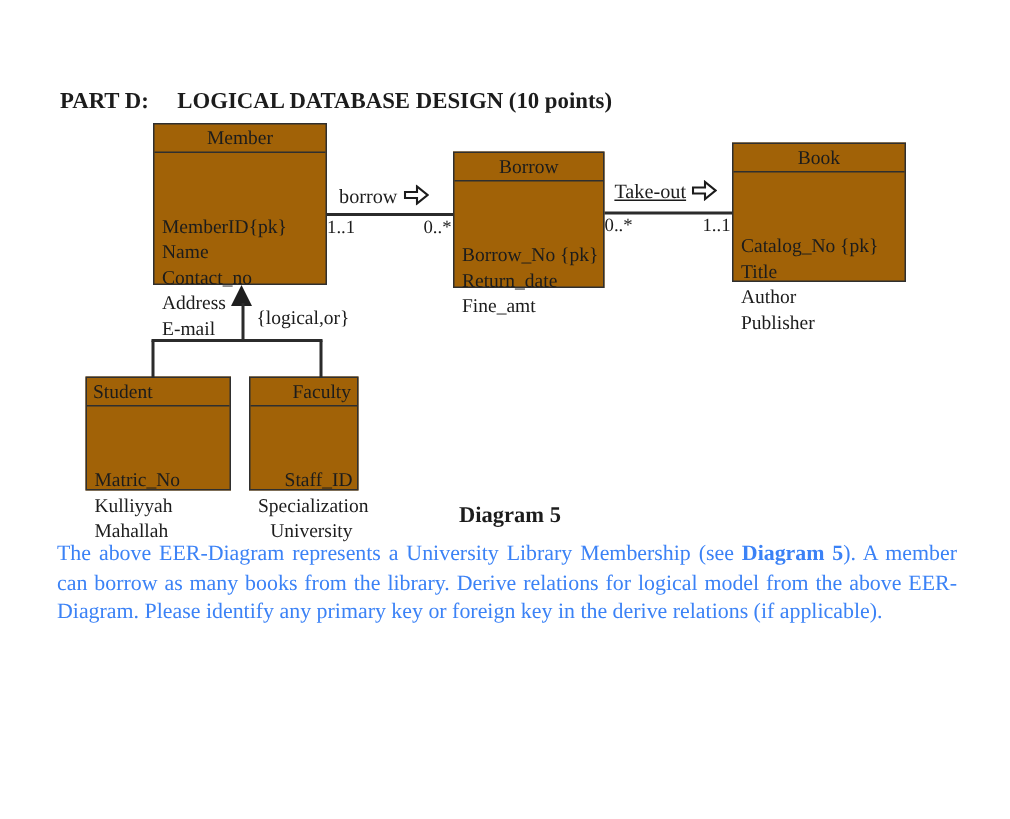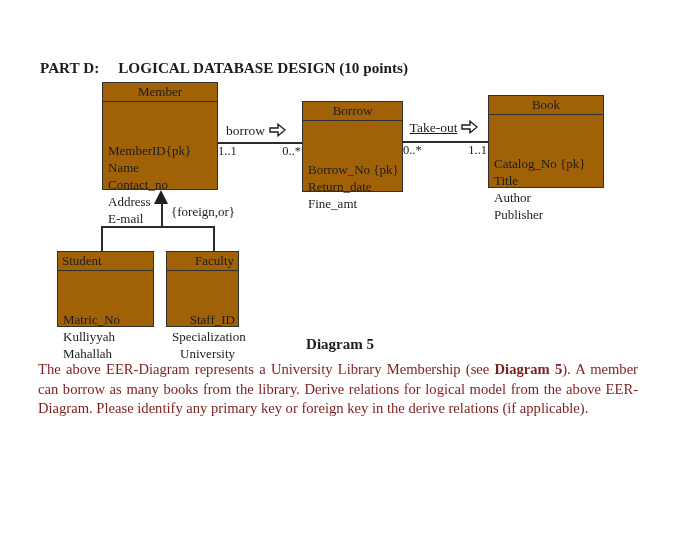--- a/index.html
+++ b/index.html
@@ -43,21 +43,21 @@
   .cards { position:absolute; display:flex; justify-content:space-between; font-size:12.5px; }
   .c-mb  { left:218px; top:144px; width:83px; }
   .c-bbk { left:403px; top:143px; width:84px; }
 
   .constraint { position:absolute; left:171px; top:204px; font-size:13px; white-space:nowrap; }
 
   
   .caption { position:absolute; left:250px; top:336px; width:180px; text-align:center;
              font-size:15px; font-weight:bold; }
   .question { position:absolute; left:38px; top:360px; width:600px; margin:0;
-              font-size:14.6px; line-height:19.5px; text-align:justify; color:#7f1d1d; }
+              font-size:14.6px; line-height:19.5px; text-align:justify; color:#3b82f6; }
 </style>
 </head>
 <body>
 
 <div class="page">
 
   <div class="title">
     <span>PART D:</span><span class="title-main">LOGICAL DATABASE DESIGN (10 points)</span>
   </div>
 
@@ -131,21 +131,21 @@
     <div class="cards c-bbk">
       <span>0..*</span>
       <span>1..1</span>
     </div>
 
     <div class="arrow-up"></div>
     <div class="vline sub-stem"></div>
     <div class="hline sub-bar"></div>
     <div class="vline sub-dropL"></div>
     <div class="vline sub-dropR"></div>
-    <div class="constraint">{foreign,or}</div>
+    <div class="constraint">{logical,or}</div>
 
   </div>
 
   <div class="caption">Diagram 5</div>
 
   <p class="question"><span>The above EER-Diagram represents a University Library Membership (see </span><b>Diagram 5</b><span>). A member can borrow as many books from the library. Derive relations for logical model from the above EER-Diagram. Please identify any primary key or foreign key in the derive relations (if applicable).</span></p>
 
 </div>
 
 </body></html>

